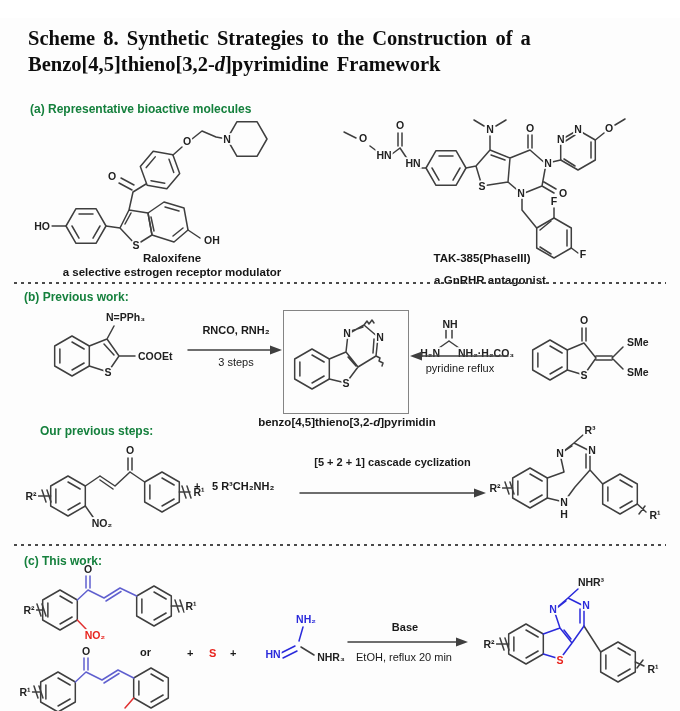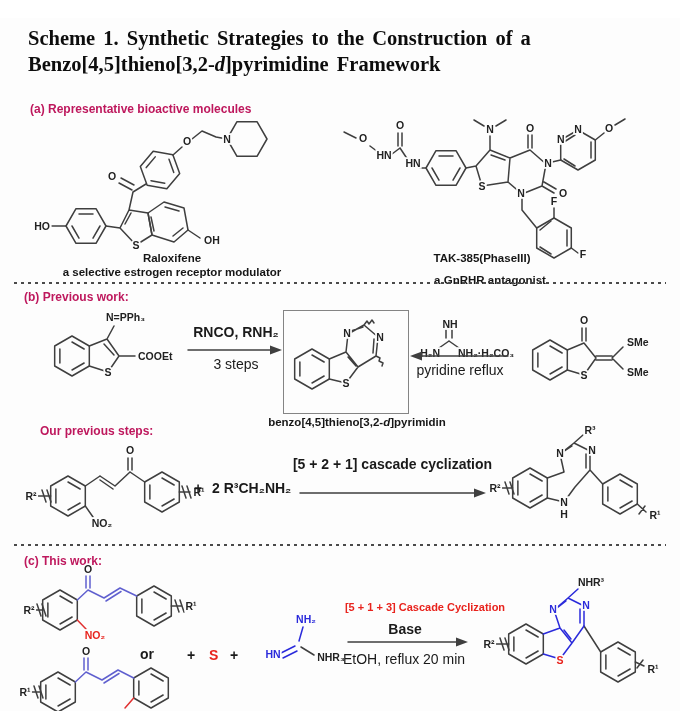--- a/index.html
+++ b/index.html
@@ -1,23 +1,23 @@
 <!DOCTYPE html>
 <html><head>
 <meta charset="utf-8">
 <style>
   html,body{margin:0;padding:0;background:#fff;}
   .page{position:relative;width:680px;height:711px;background:#fdfdfd;overflow:hidden;
         font-family:"Liberation Sans",sans-serif;color:#1c1c1c;}
   .abs{position:absolute;}
   .title{font-family:"Liberation Serif",serif;font-weight:bold;font-size:20.5px;
          line-height:1.25;word-spacing:3px;color:#0d0d0d;}
-  .hdr{font-weight:bold;font-size:12px;color:#be185d;}
+  .hdr{font-weight:bold;font-size:12px;color:#15803d;}
   .lbl{font-weight:bold;font-size:11.5px;text-align:center;color:#161616;}
-  .txt{font-size:14px;text-align:center;color:#1a1a1a;white-space:nowrap;}
+  .txt{font-size:11px;text-align:center;color:#1a1a1a;white-space:nowrap;}
   .bold{font-weight:bold;}
   .red{color:#e8231d;}
   .sep{height:2px;background:repeating-linear-gradient(90deg,#4a4a4a 0 3px,transparent 3px 7px);}
   .boxed{border:1.3px solid #848484;background:#fdfdfd;}
   svg{overflow:visible;}
   .bond{stroke:#3f3f3f;stroke-width:1.5;fill:none;stroke-linecap:round;stroke-linejoin:round;}
   .bond.bl{stroke:#6060cf;}
   .bond.bl2{stroke:#2b2bdb;}
   .bond.rd{stroke:#e03030;}
   .head{fill:#3f3f3f;stroke:none;}
@@ -42,21 +42,21 @@
     </g>
     <g id="hex">
       <polygon points="20,0 10,17.3 -10,17.3 -20,0 -10,-17.3 10,-17.3" fill="none"></polygon>
     </g>
   </defs>
 </svg>
 
 <div class="page">
 
   <div class="abs title" style="left:28px;top:8px;width:630px;">
-    <span>Scheme 1. Synthetic Strategies to the Construction of a</span><br>
+    <span>Scheme 8. Synthetic Strategies to the Construction of a</span><br>
     <span>Benzo[4,5]thieno[3,2-</span><i>d</i><span>]pyrimidine Framework</span>
   </div>
 
   <div class="abs hdr" style="left:30px;top:84px;">(a) Representative bioactive molecules</div>
 
   <svg class="abs" style="left:26px;top:96px;" width="312" height="140">
     <g class="bond">
       <use href="#benz" transform="translate(60,112)"></use>
       <path d="M122,99 L138,88 L158,94 L162,116 L148,128 L126,121 Z"></path>
       <path d="M139,93 L153,97 M157,114 L147,122 M128,117 L125,103"></path>
@@ -161,21 +161,21 @@
         M62,41 L64,23 M64,23 L80,14 M67,20 L79,16
         M80,14 L94,26 M94,26 L92,45 M90,28 L89,42
         M92,45 L74,56
         M80,14 l3,-4 l2,3 l3,-4 l2,3
         M92,45 l4,2 l-1,3 l4,2 l-1,3"></path>
       <text class="atom" x="62" y="76">S</text>
       <text class="atom" x="63" y="26">N</text>
       <text class="atom" x="96" y="30">N</text>
     </svg>
   </div>
-  <div class="abs lbl" style="left:232px;top:398px;width:250px;">
+  <div class="abs lbl" style="left:222px;top:398px;width:250px;">
     <span>benzo[4,5]thieno[3,2-</span><i>d</i><span>]pyrimidin</span>
   </div>
 
   <svg class="abs" style="left:414px;top:298px;" width="112" height="46">
     <path class="bond" d="
       M32,22 L32,14 M38,22 L38,14
       M35,25 L25,32 M35,25 L45,32"></path>
     <text class="atom" x="36" y="12">NH</text>
     <text class="atom end" x="26" y="41">H₂N</text>
     <text class="atom start" x="44" y="41">NH₂·H₂CO₃</text>
@@ -214,21 +214,21 @@
       M63.3,48 L78,38 M78,38 L93,48 M78,42 L91,51
       M93,48 L108,34 M106,32 L106,20 M110,32 L110,20
       M108,34 L122.7,44
       M157.3,54 L168,54 M160,48 L164,60 M165,48 L169,60"></path>
     <text class="atom" x="9" y="62">R²</text>
     <text class="atom" x="80" y="89">NO₂</text>
     <text class="atom" x="108" y="16">O</text>
     <text class="atom" x="177" y="58">R¹</text>
   </svg>
   <div class="abs txt bold" style="left:194px;top:462px;">+</div>
-  <div class="abs txt bold" style="left:212px;top:462px;">2 R³CH₂NH₂</div>
+  <div class="abs txt bold" style="left:212px;top:462px;">5 R³CH₂NH₂</div>
 
   <div class="abs txt bold" style="left:290px;top:438px;width:205px;text-align:center;">[5 + 2 + 1] cascade cyclization</div>
   <svg class="abs" style="left:298px;top:468px;" width="192" height="14">
     <path class="bond" d="M2,7 L178,7"></path>
     <polygon class="head" points="188,7 176,2.5 176,11.5"></polygon>
   </svg>
 
   <svg class="abs" style="left:486px;top:410px;" width="194" height="122">
     <g class="bond">
       <use href="#benz" transform="translate(44,60) rotate(30)"></use>
@@ -298,21 +298,20 @@
 
   <svg class="abs" style="left:246px;top:592px;" width="110" height="60">
     <path class="bond bl2" d="
       M57,17 L53,31 M35,43 L49,36 M37,48 L51,41"></path>
     <path class="bond" d="M55,37 L68,45"></path>
     <text class="atom bl" x="60" y="13">NH₂</text>
     <text class="atom bl" x="27" y="48">HN</text>
     <text class="atom" x="85" y="51">NHR₃</text>
   </svg>
 
-  <div class="abs txt bold red" style="left:330px;top:583px;width:190px;font-size:11px;">[5 + 1 + 3]  Cascade Cyclization</div>
   <div class="abs txt bold" style="left:350px;top:603px;width:110px;">Base</div>
   <svg class="abs" style="left:346px;top:617px;" width="126" height="14">
     <path class="bond" d="M2,7 L112,7"></path>
     <polygon class="head" points="122,7 110,2.5 110,11.5"></polygon>
   </svg>
   <div class="abs txt" style="left:334px;top:633px;width:140px;">EtOH, reflux 20 min</div>
 
   <svg class="abs" style="left:478px;top:552px;" width="202" height="130">
     <g class="bond">
       <use href="#benz" transform="translate(48,74) rotate(30)"></use>

